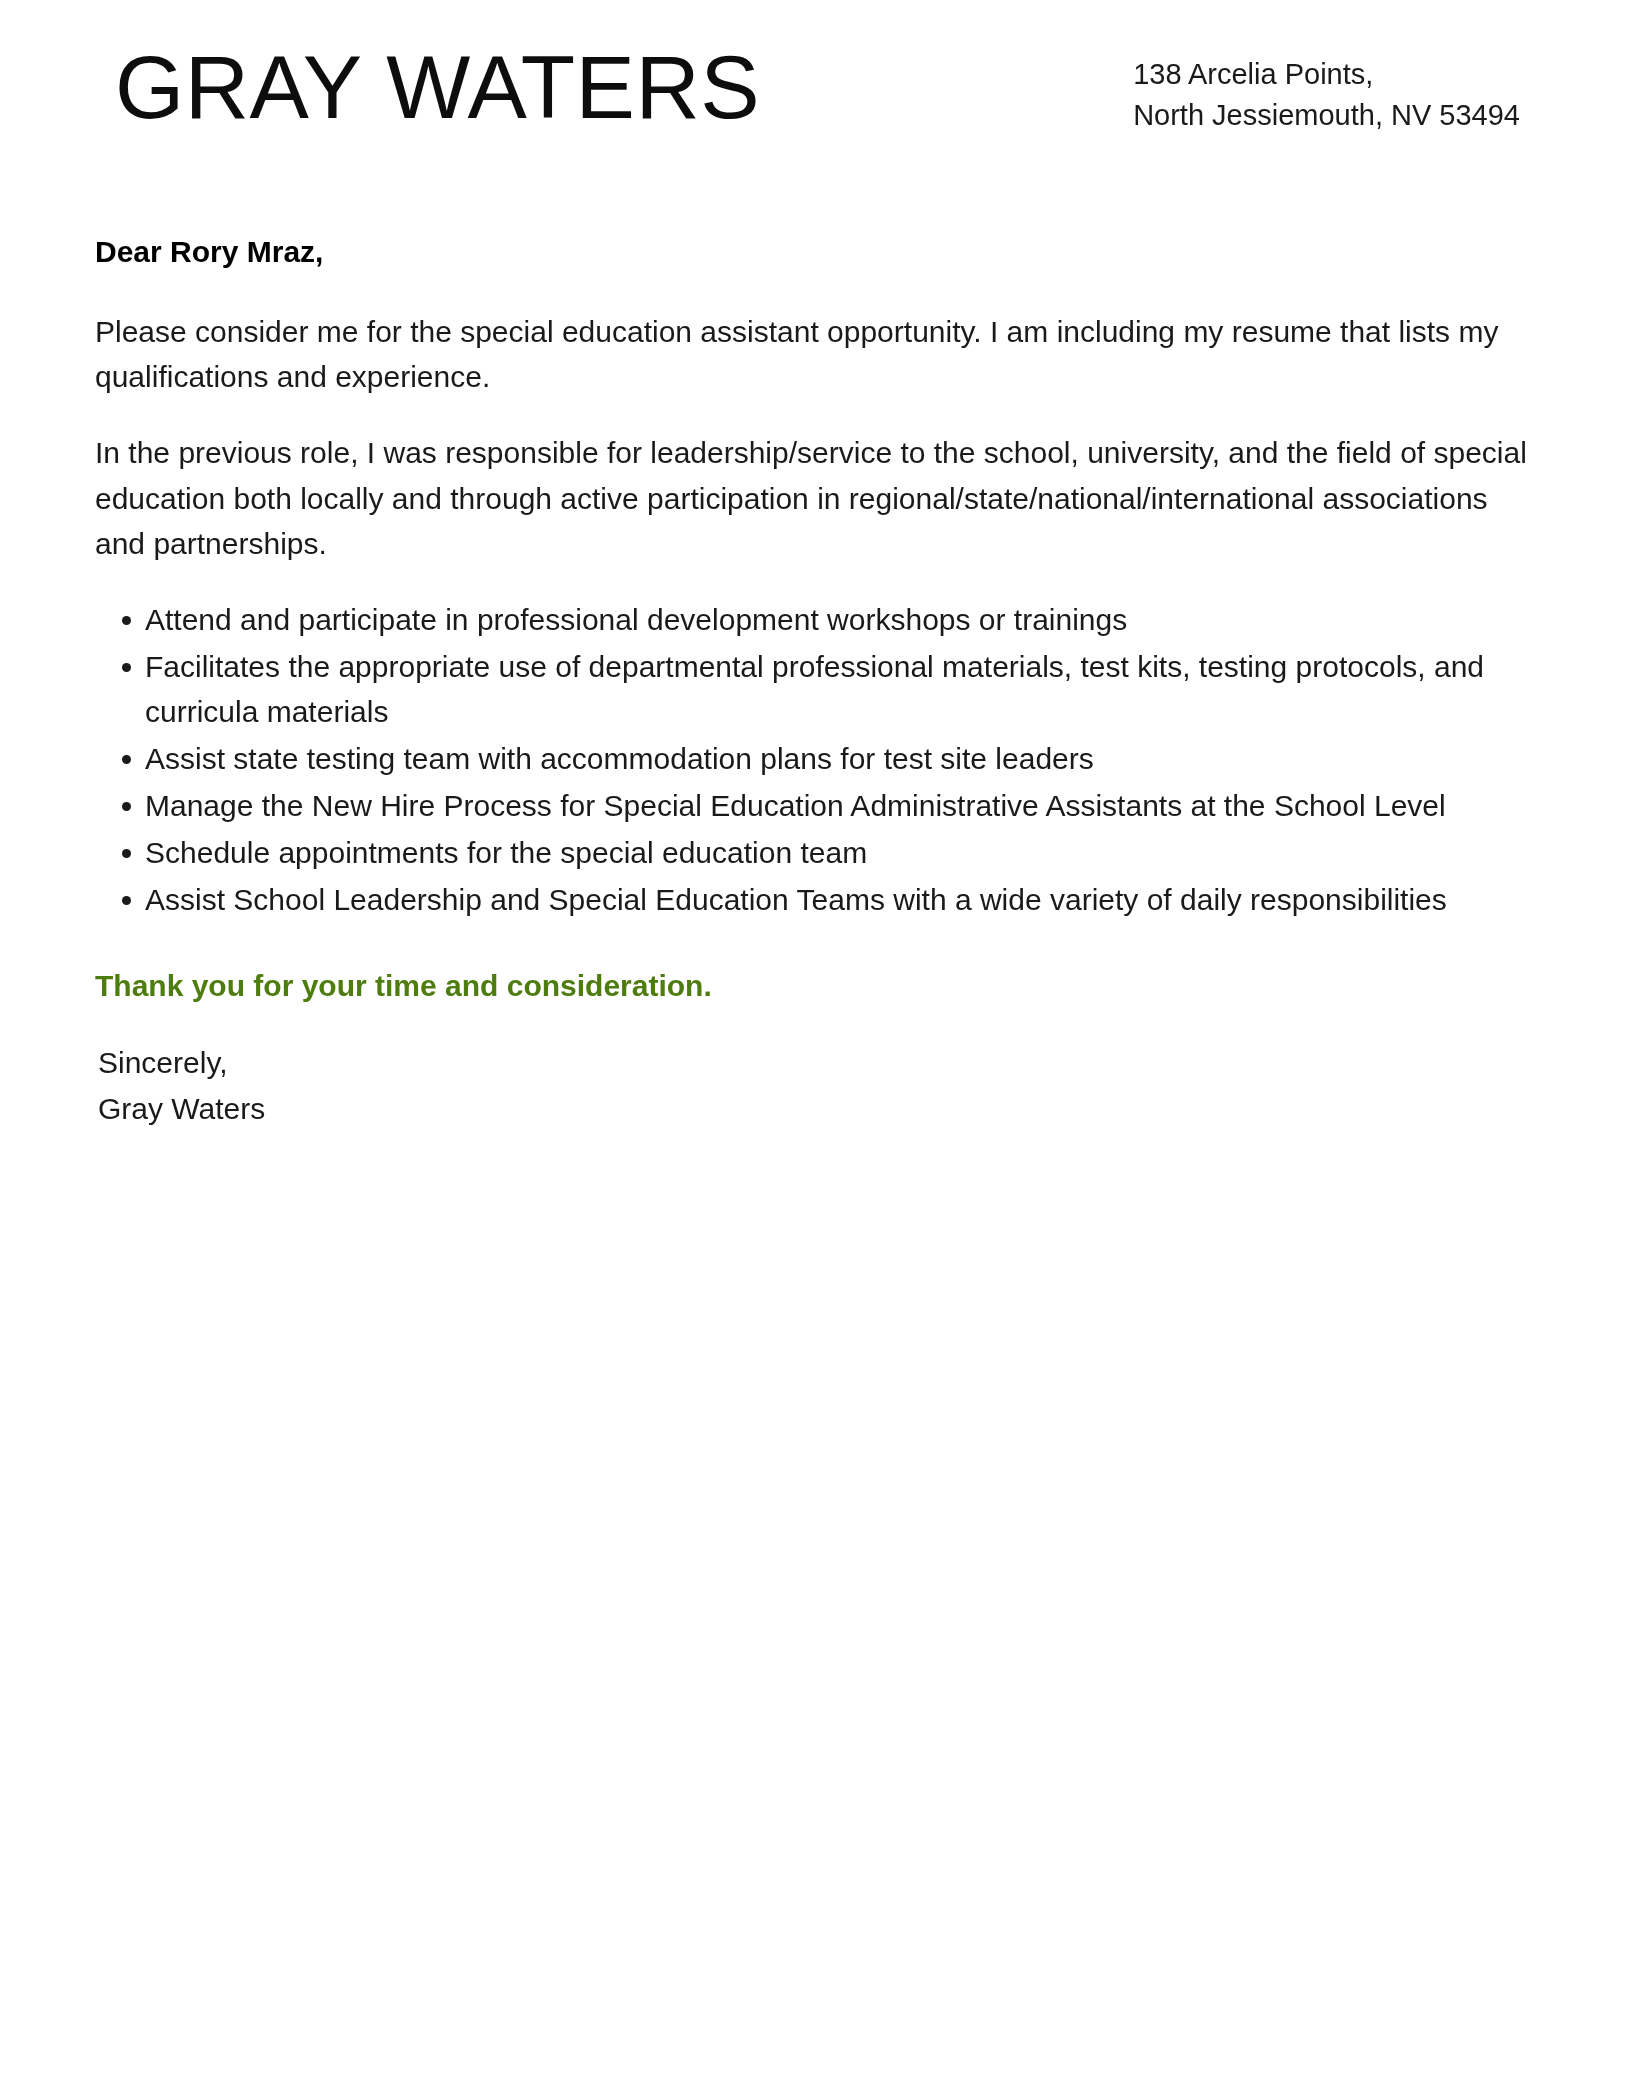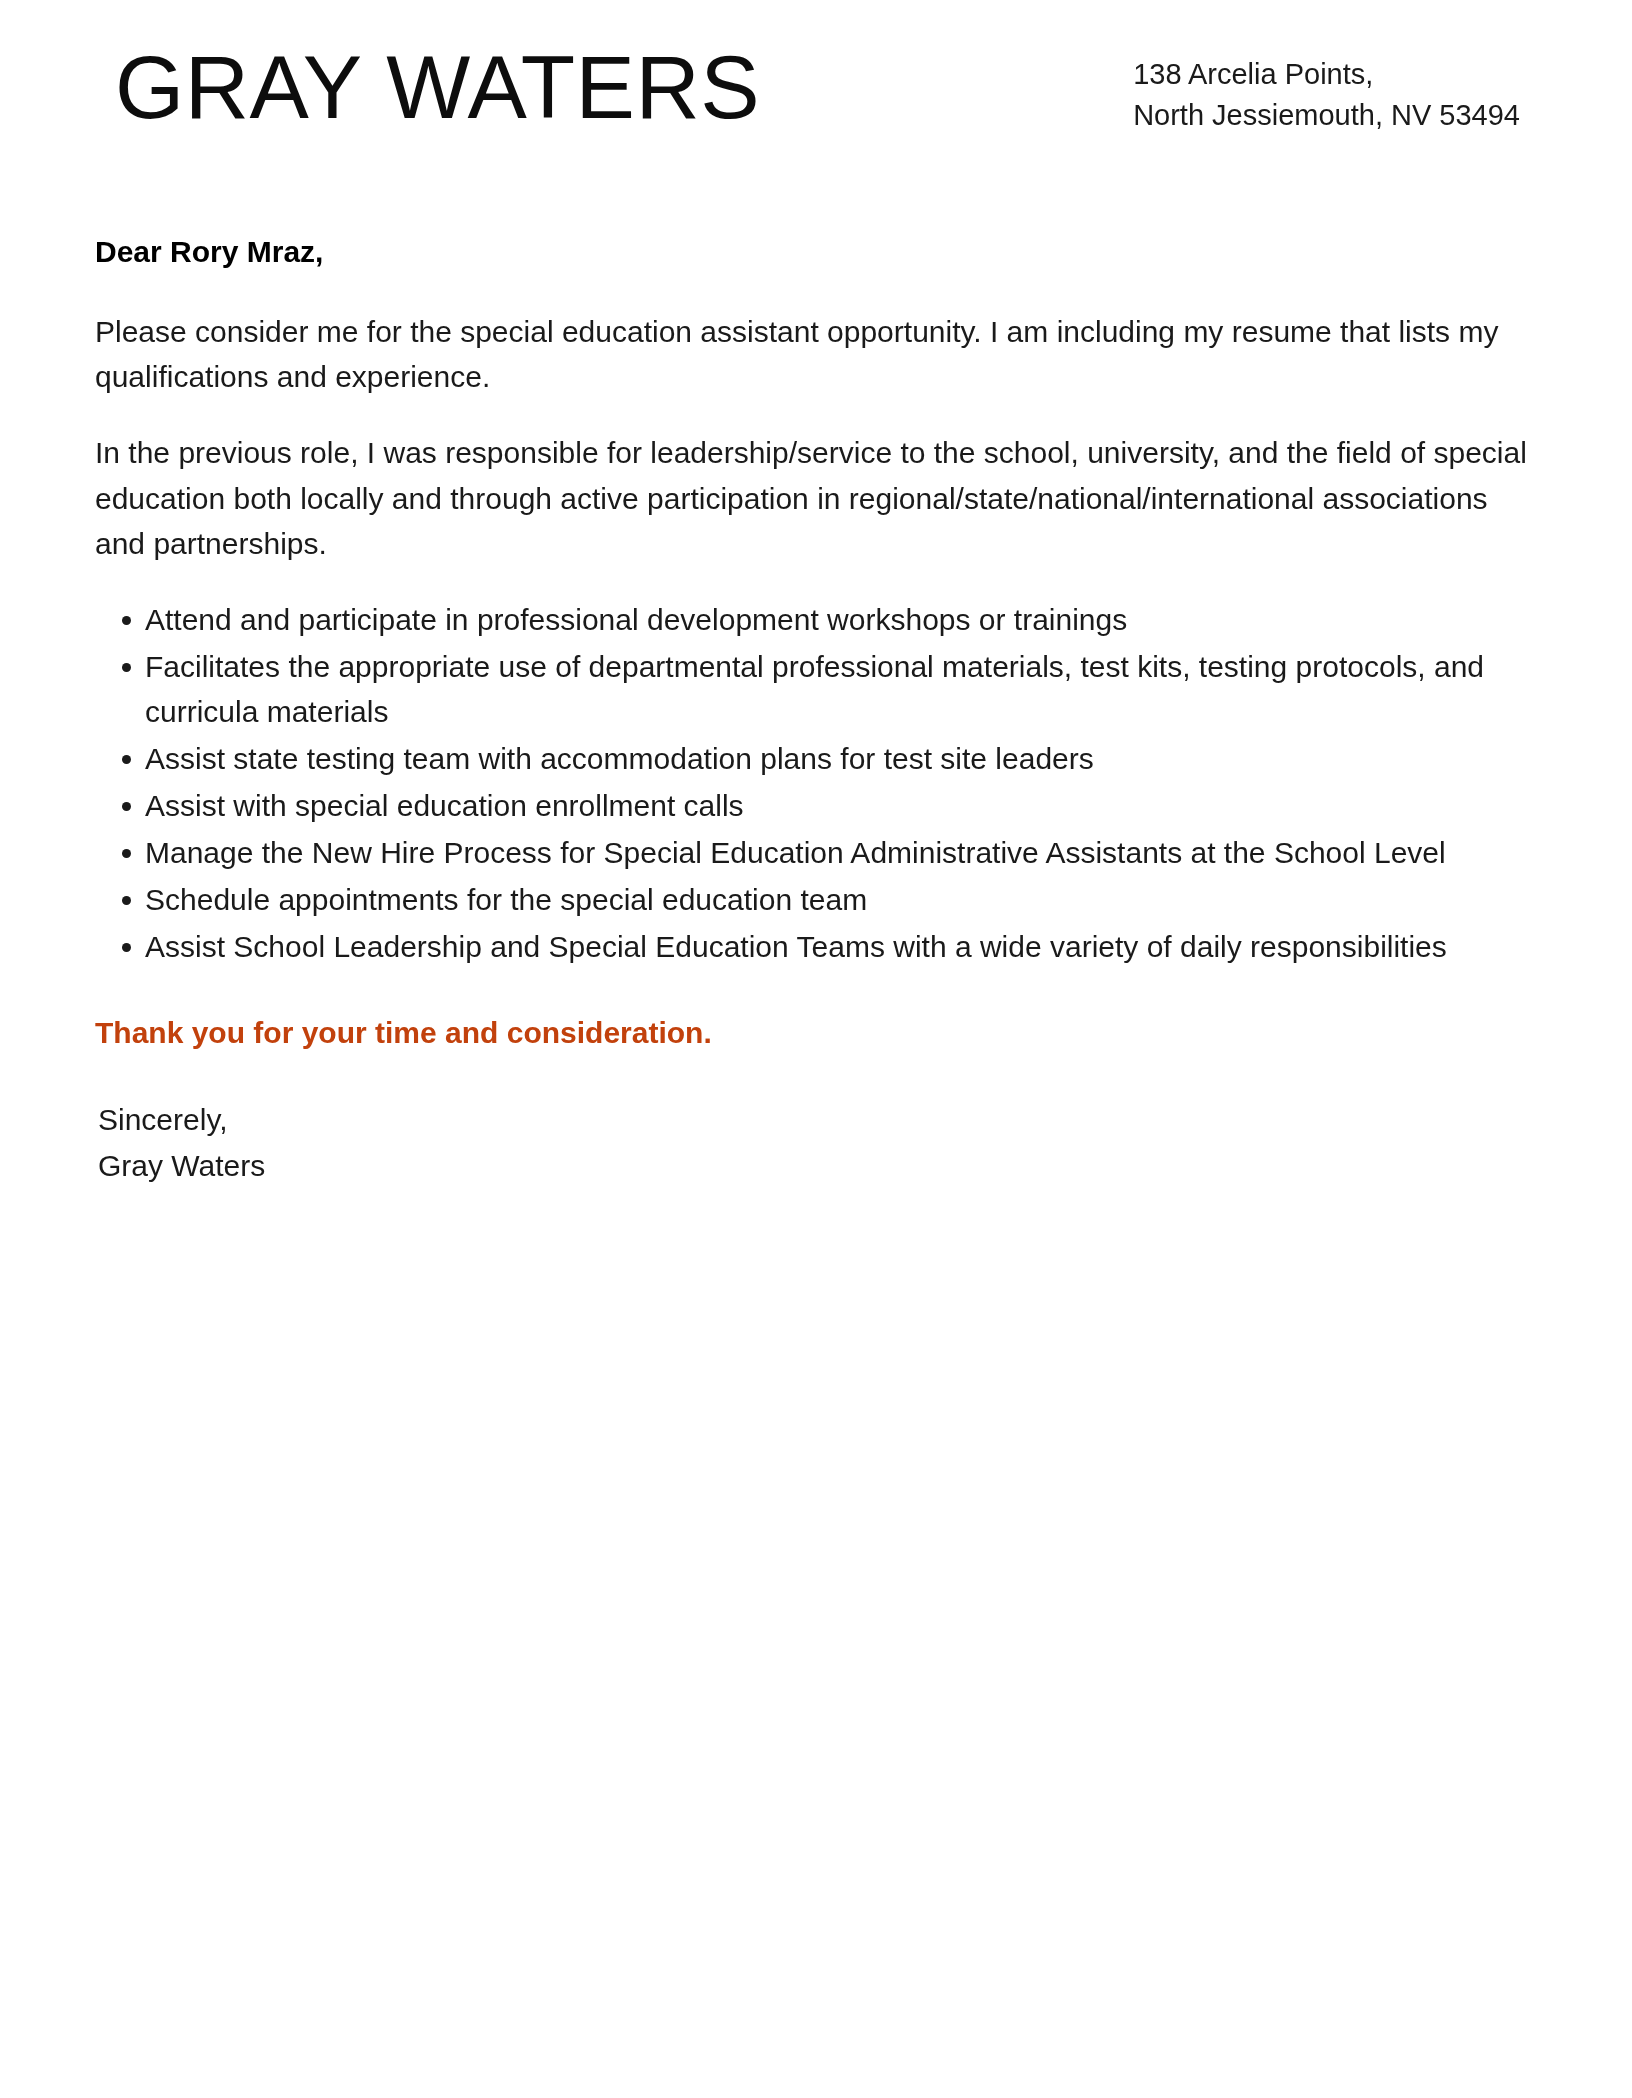--- a/index.html
+++ b/index.html
@@ -103,22 +103,22 @@
     top: 19px;
     width: 9px;
     height: 9px;
     border-radius: 50%;
     background: #1a1a1a;
   }
 
   .closing-thanks {
     font-size: 30px;
     font-weight: 700;
-    color: #c2410c;
-    margin: 44px 0 44px 0;
+    color: #4d7c0f;
+    margin: 44px 0 34px 0;
     line-height: 1.35;
   }
 
   .signoff {
     font-size: 30px;
     font-weight: 400;
     line-height: 1.52;
     color: #1a1a1a;
     margin: 3px;
   }
@@ -144,21 +144,20 @@
 
     <p class="paragraph">Please consider me for the special education assistant opportunity. I am including my resume that lists my qualifications and experience.</p>
 
     <p class="paragraph">In the previous role, I was responsible for leadership/service to the school, university, and the field of special education both locally and through active participation in regional/state/national/international associations and partnerships.</p>
 
 
     <ul class="qualifications-list">
       <li>Attend and participate in professional development workshops or trainings</li>
       <li>Facilitates the appropriate use of departmental professional materials, test kits, testing protocols, and curricula materials</li>
       <li>Assist state testing team with accommodation plans for test site leaders</li>
-      <li>Assist with special education enrollment calls</li>
       <li>Manage the New Hire Process for Special Education Administrative Assistants at the School Level</li>
       <li>Schedule appointments for the special education team</li>
       <li>Assist School Leadership and Special Education Teams with a wide variety of daily responsibilities</li>
     </ul>
 
     <p class="closing-thanks">Thank you for your time and consideration.</p>
 
     <p class="signoff">
       <span>Sincerely,</span>
       <span>Gray Waters</span>

